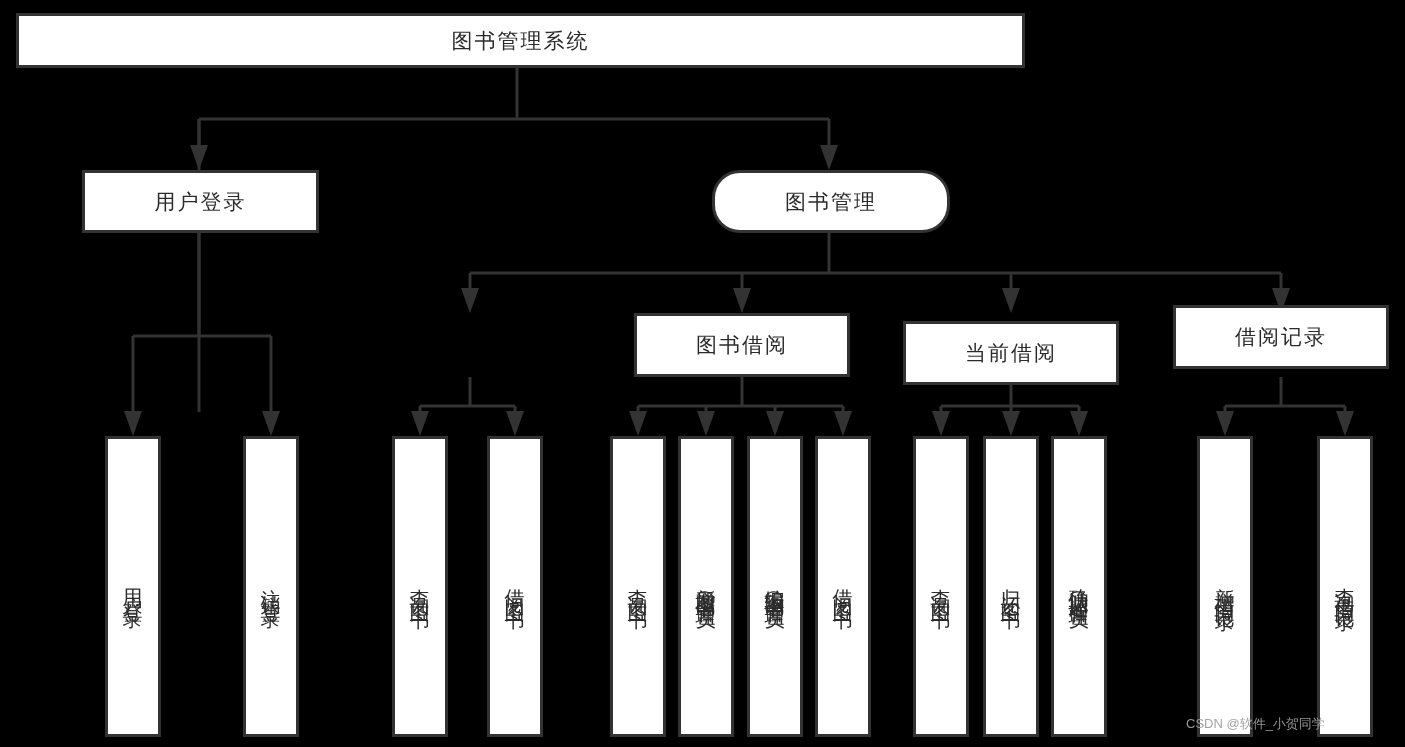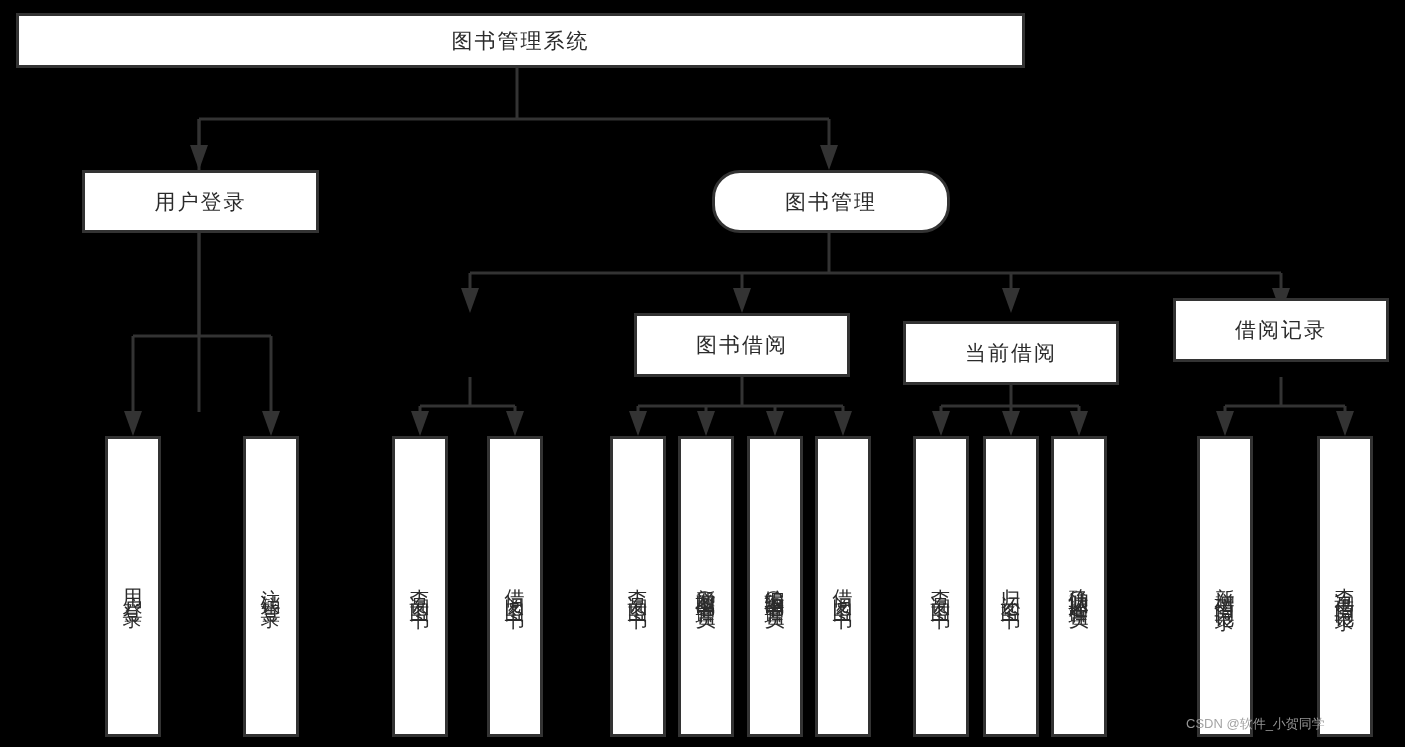--- a/index.html
+++ b/index.html
@@ -113,21 +113,21 @@
     </g>
   </svg>
 
   <div class="node h" style="left:16px; top:13px; width:1009px; height:55px;">图书管理系统</div>
 
   <div class="node h" style="left:82px; top:170px; width:237px; height:63px;">用户登录</div>
   <div class="node h" style="left:712px; top:170px; width:238px; height:63px;border-radius:28px;">图书管理</div>
 
   <div class="node h" style="left:634px; top:313px; width:216px; height:64px;">图书借阅</div>
   <div class="node h" style="left:903px; top:313px; width:216px; height:64px;margin-top:8px;">当前借阅</div>
-  <div class="node h" style="left:1173px; top:298px; width:216px; height:64px;text-align:center;">借阅记录</div>
+  <div class="node h" style="left:1173px; top:305px; width:216px; height:64px;text-align:center;">借阅记录</div>
 
   <div class="node leaf" style="left:105px; top:436px; width:56px; height:301px;">
     <span class="vtext">用户登录</span>
   </div>
   <div class="node leaf" style="left:243px; top:436px; width:56px; height:301px;">
     <span class="vtext">注销登录</span>
   </div>
 
   <div class="node leaf" style="left:392px; top:436px; width:56px; height:301px;">
     <span class="vtext">查询图书</span>

